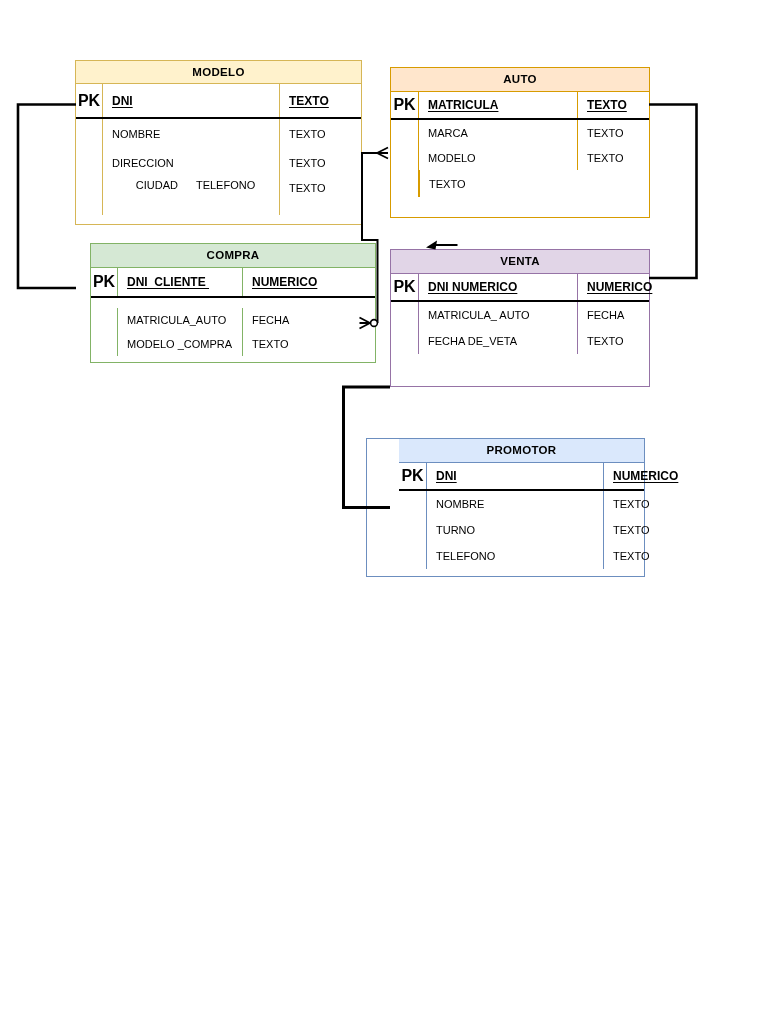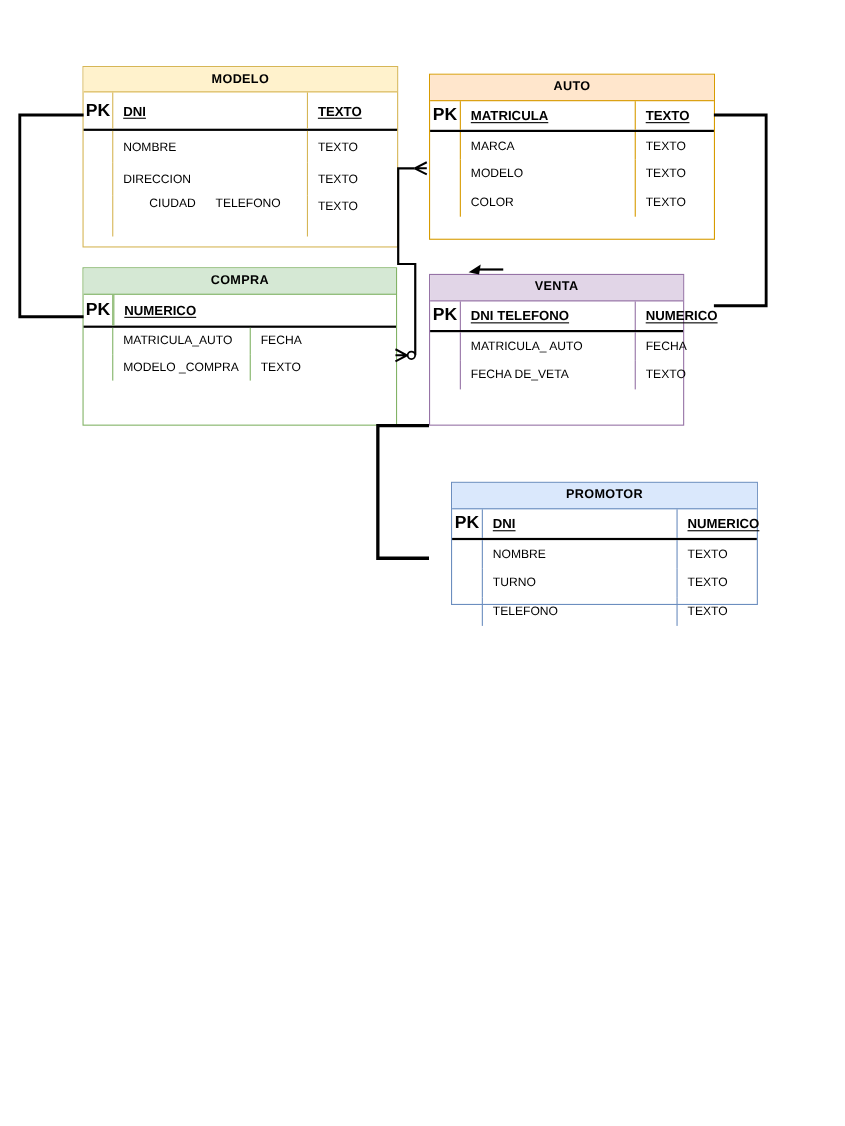--- a/index.html
+++ b/index.html
@@ -23,23 +23,23 @@
   .cpk { justify-content:center; font-weight:700; font-size:16px;
          border-right:1.4px solid var(--stroke,#999); }
   .cf { padding-left:9px; font-size:11px; }
   .ct { padding-left:9px; font-size:11px; border-left:1.4px solid var(--stroke,#999); }
   .key { font-weight:700; font-size:12px; text-decoration:underline; text-underline-offset:2px; }
   .twoline { flex-direction:row; align-items:flex-start; justify-content:center; line-height:14px; }
   .indent { padding-left:18px; }
 
   .t-cliente  { left:75px;  top:60px;  width:287px; height:165px; --cols:27px 176px 1fr; --hdrh:22px; }
   .t-auto     { left:390px; top:67px;  width:260px; height:151px; --cols:28px 158px 1fr; --hdrh:23px; }
-  .t-compra   { left:75px;  top:243px; width:286px; height:144px; --cols:27px 124px 1fr; --hdrh:23px; }
-  .t-venta    { left:390px; top:249px; width:232px; height:138px; --cols:28px 158px 1fr; --hdrh:23px; }
-  .t-promotor { left:410px; top:438px; width:279px; height:112px; --cols:28px 176px 1fr; --hdrh:23px; }
+  .t-compra   { left:90px;  top:243px; width:286px; height:120px; --cols:27px 124px 1fr; --hdrh:23px; }
+  .t-venta    { left:390px; top:249px; width:260px; height:138px; --cols:28px 158px 1fr; --hdrh:23px; }
+  .t-promotor { left:366px; top:438px; width:279px; height:139px;padding-left:32px; --cols:28px 176px 1fr; --hdrh:23px; }
 
   svg.overlay { position:absolute; left:0; top:0; width:768px; height:1024px; pointer-events:none; }
 </style>
 </head>
 <body>
 
 <div class="ertable t-cliente" style="--fill: #FFF2CC; --stroke: #D6B656;">
   <div class="hdr">MODELO</div>
   <div class="row pkrow" style="height:33px;">
     <div class="c cpk">PK</div>
@@ -86,51 +86,53 @@
     <div class="c cf">MARCA</div>
     <div class="c ct">TEXTO</div>
   </div>
   <div class="row" style="height:25px;">
     <div class="c cpk"></div>
     <div class="c cf">MODELO</div>
     <div class="c ct">TEXTO</div>
   </div>
   <div class="row" style="height:27px;">
     <div class="c cpk"></div>
-    <div class="c cf">COLOR</div>
     <div class="c ct">TEXTO</div>
   </div>
 </div>
 
 <div class="ertable t-compra" style="--fill: #D5E8D4; --stroke: #82B366;">
   <div class="hdr">COMPRA</div>
   <div class="row pkrow" style="height:28px;">
     <div class="c cpk">PK</div>
+    <div class="c cf">
+        <span class="key">DNI&nbsp; CLIENTE&nbsp;</span>
+      </div>
     <div class="c ct">
         <span class="key">NUMERICO</span>
       </div>
   </div>
-  <div class="row" style="height:24px;">
+  <div class="row" style="height:24px;margin-top:10px;">
     <div class="c cpk"></div>
     <div class="c cf">MATRICULA_AUTO</div>
     <div class="c ct">FECHA</div>
   </div>
   <div class="row" style="height:24px;">
     <div class="c cpk"></div>
     <div class="c cf">MODELO _COMPRA</div>
     <div class="c ct">TEXTO</div>
   </div>
 </div>
 
 <div class="ertable t-venta" style="--fill: #E1D5E7; --stroke: #9673A6;">
   <div class="hdr">VENTA</div>
   <div class="row pkrow" style="height:26px;">
     <div class="c cpk">PK</div>
     <div class="c cf">
-        <span class="key">DNI TELEFONO</span>
+        <span class="key">DNI NUMERICO</span>
       </div>
     <div class="c ct">
         <span class="key">NUMERICO</span>
       </div>
   </div>
   <div class="row" style="height:26px;">
     <div class="c cpk"></div>
     <div class="c cf">MATRICULA_ AUTO</div>
     <div class="c ct">FECHA</div>
   </div>

